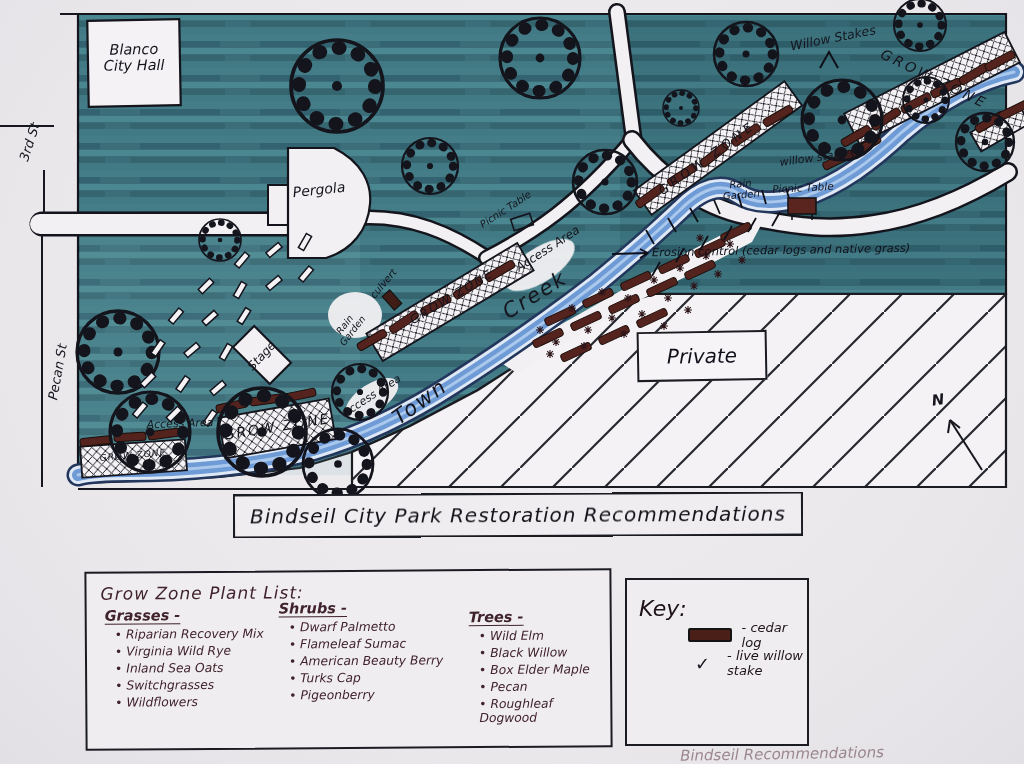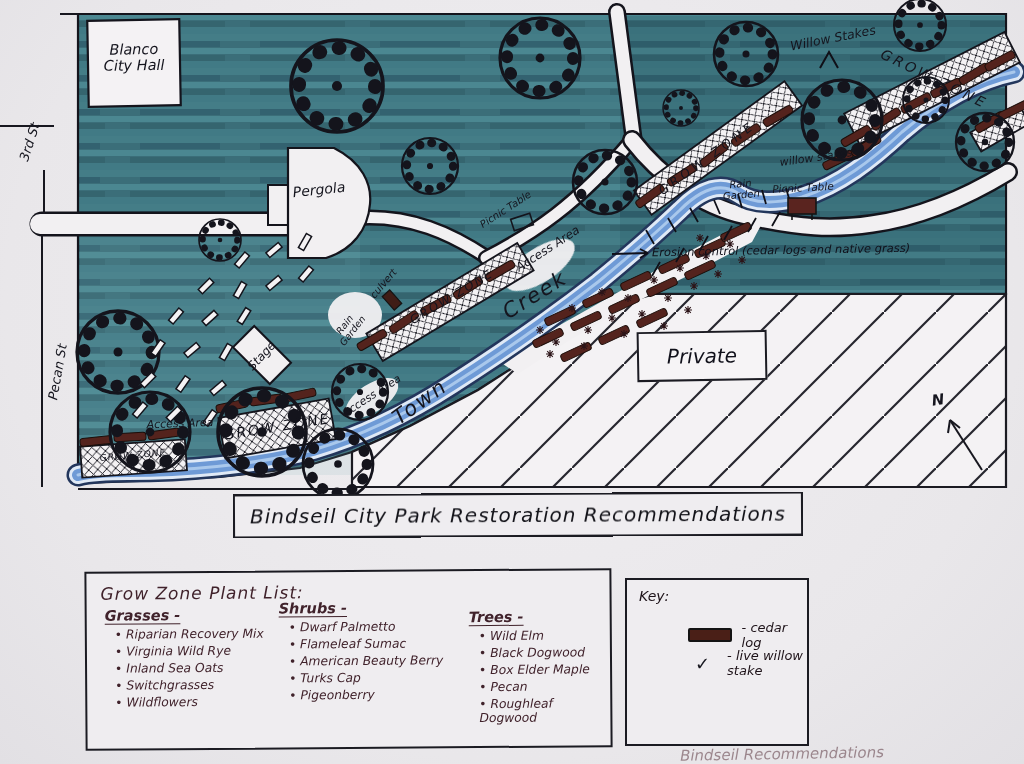--- a/index.html
+++ b/index.html
@@ -24,21 +24,21 @@
        font-family:"DejaVu Sans",cursive;}
   #plant-heading{position:absolute;left:14px;top:10px;font-size:17px;letter-spacing:1px;}
   .pcol{position:absolute;top:34px;font-size:12.3px;}
   .pcol h4{margin:0 0 4px 0;font-size:14.5px;text-decoration:underline;
        text-underline-offset:3px;font-weight:bold;}
   .pcol ul{list-style:none;margin:0;padding:0 0 0 10px;}
   .pcol li{margin:3px 0;}
   .pcol li::before{content:"• ";}
   #key-box{left:625px;top:578px;width:180px;height:164px;background:#efedf0;
        color:#1d1218;font-style:italic;font-family:"DejaVu Sans",cursive;}
-  #key-heading{position:absolute;left:12px;top:8px;font-size:14px;text-align:right;}
+  #key-heading{position:absolute;left:12px;top:16px;font-size:22px;text-align:right;}
   .krow{position:absolute;left:14px;display:flex;align-items:center;gap:10px;font-size:13px;margin-left:47px;}
   .klog{width:42px;height:10px;background:#4a1f17;border:2px solid #141414;border-radius:2px;}
   .kcheck{font-size:18px;font-style:normal;width:42px;text-align:center;color:#16161e;}
   #footer-note{position:absolute;left:782px;top:754px;transform:translate(-50%,-50%) rotate(-1deg);
        font-size:15px;color:rgba(80,40,50,.5);font-style:italic;
        font-family:"DejaVu Sans",cursive;z-index:2;}
 </style>
 </head>
 <body>
 
@@ -362,21 +362,21 @@
       <li>Flameleaf Sumac</li>
       <li>American Beauty Berry</li>
       <li>Turks Cap</li>
       <li>Pigeonberry</li>
     </ul>
   </div>
   <div class="pcol" style="left:382px;top:38px">
     <h4>Trees -</h4>
     <ul>
       <li>Wild Elm</li>
-      <li>Black Dogwood</li>
+      <li>Black Willow</li>
       <li>Box Elder Maple</li>
       <li>Pecan</li>
       <li>Roughleaf Dogwood</li>
     </ul>
   </div>
 </div>
 
 <div id="key-box" class="box">
   <div id="key-heading">Key:</div>
   <div class="krow" style="top:40px">

